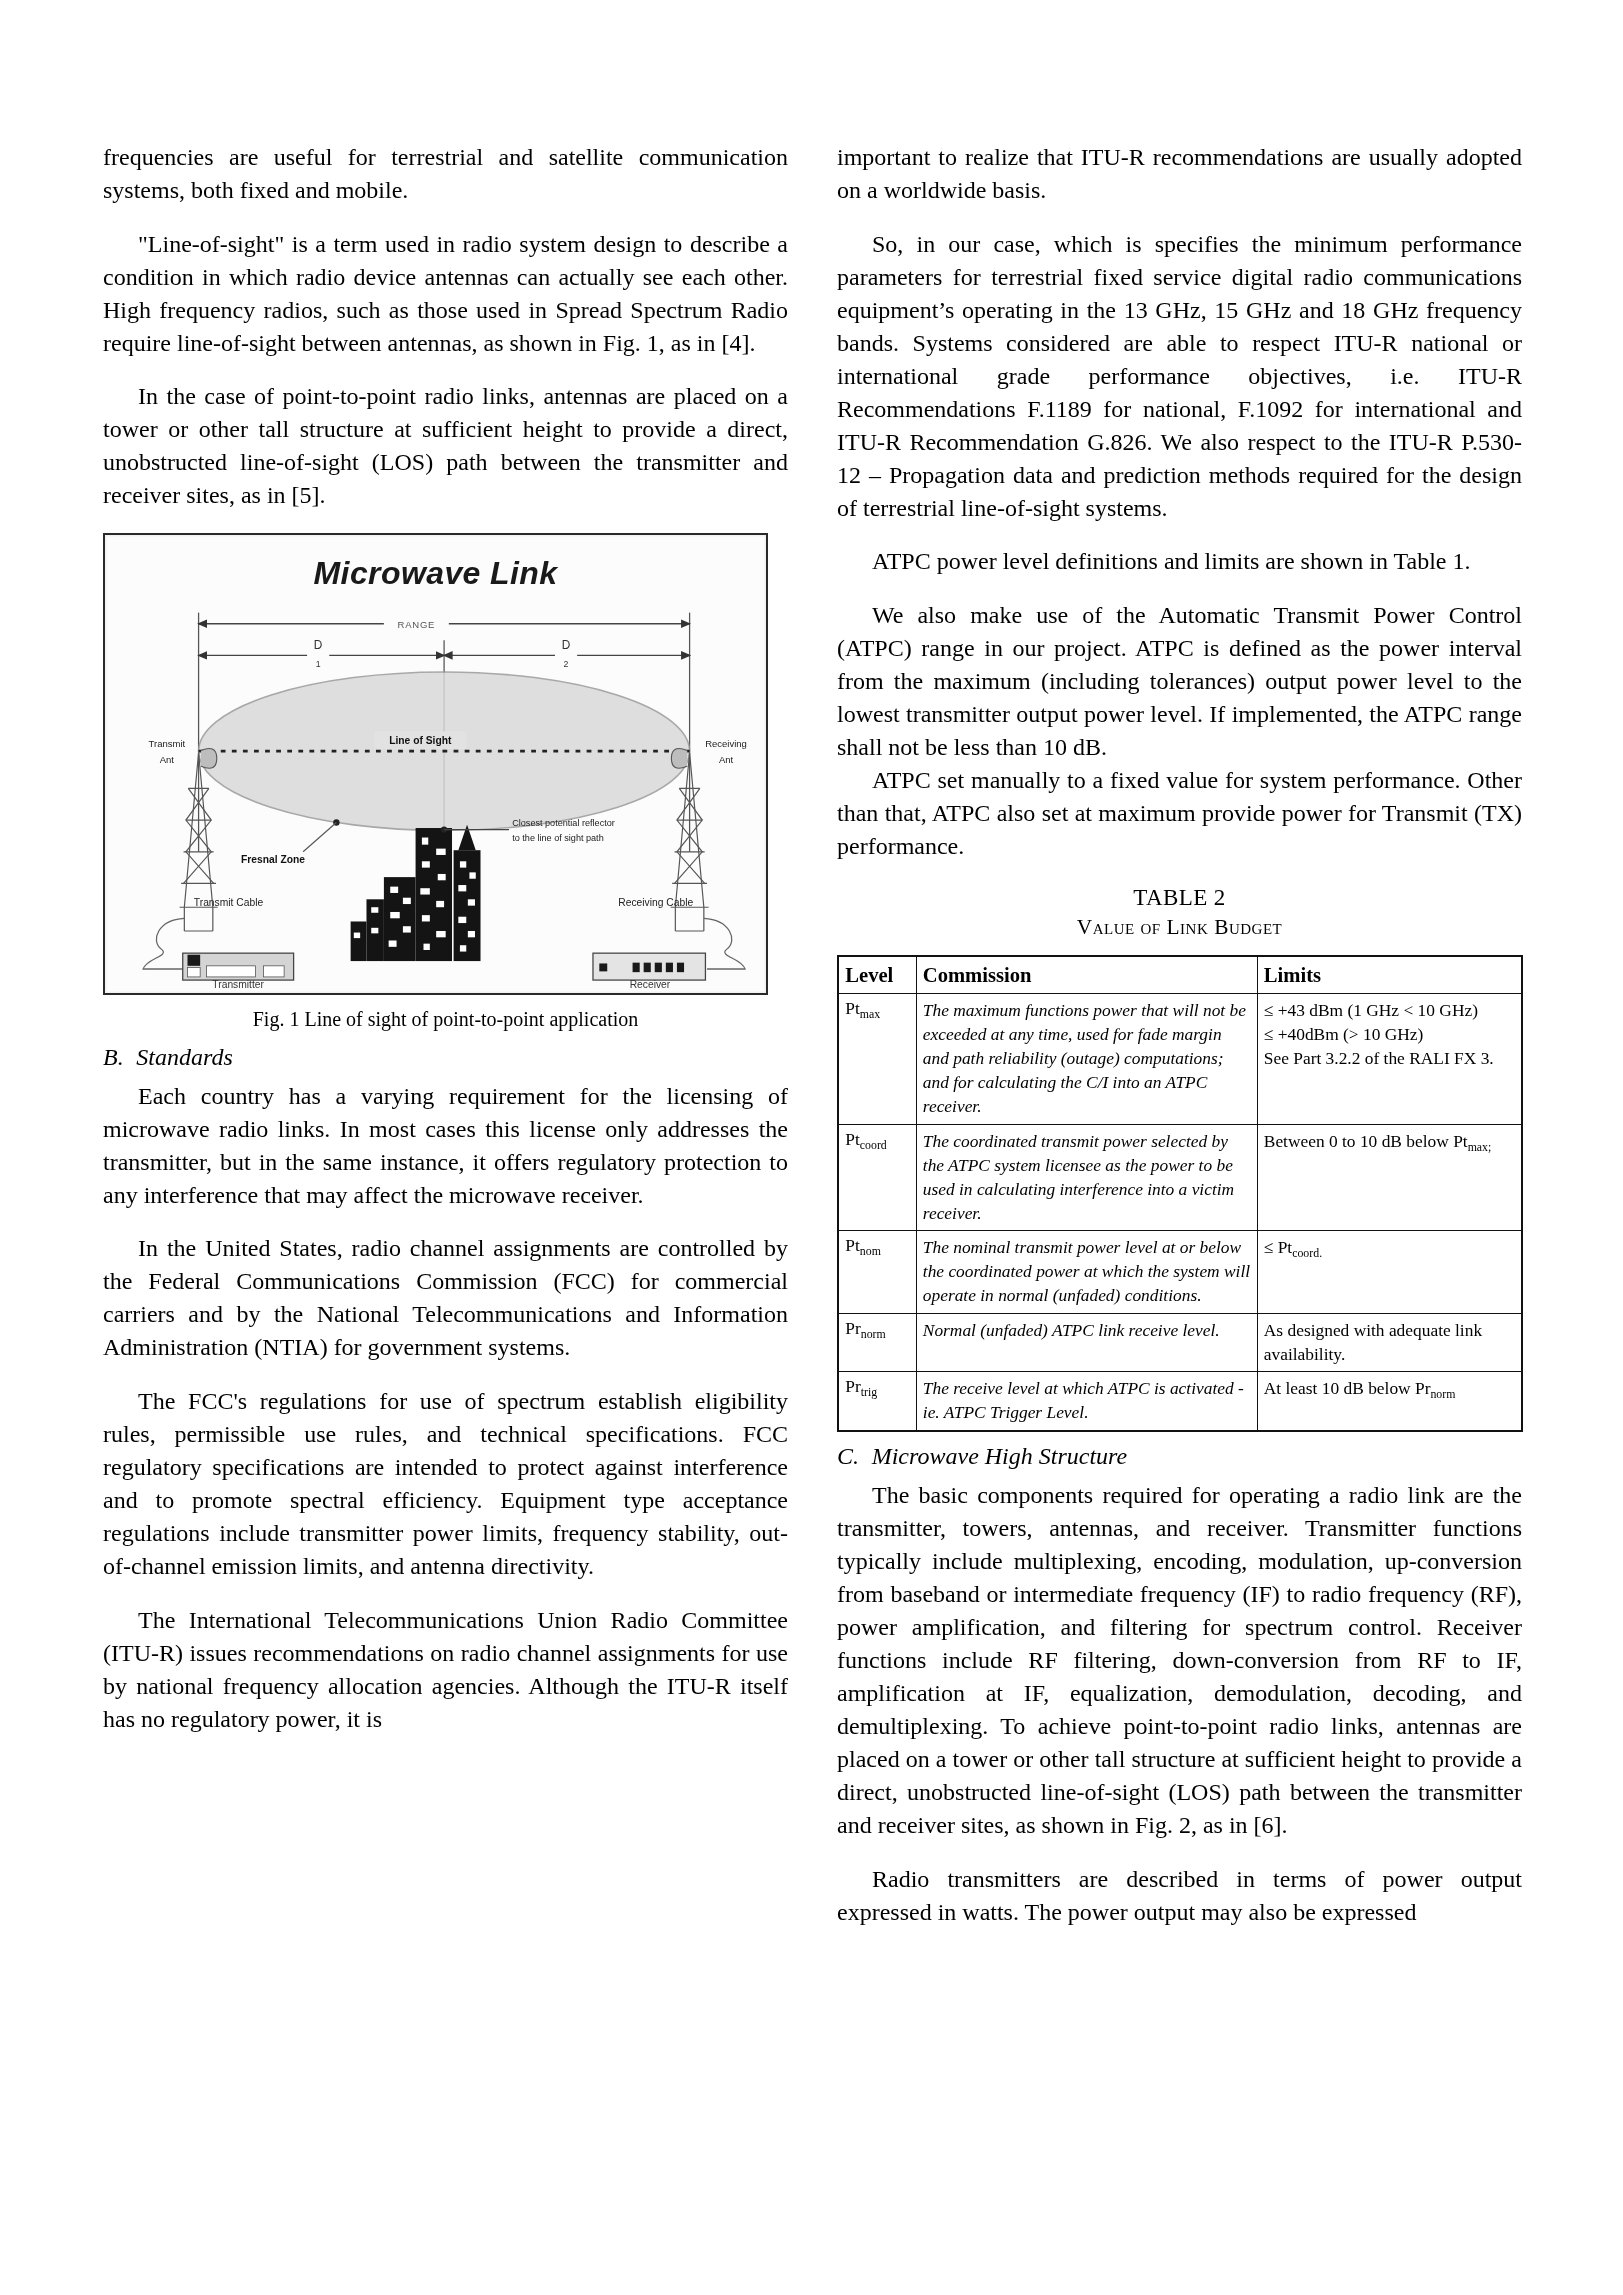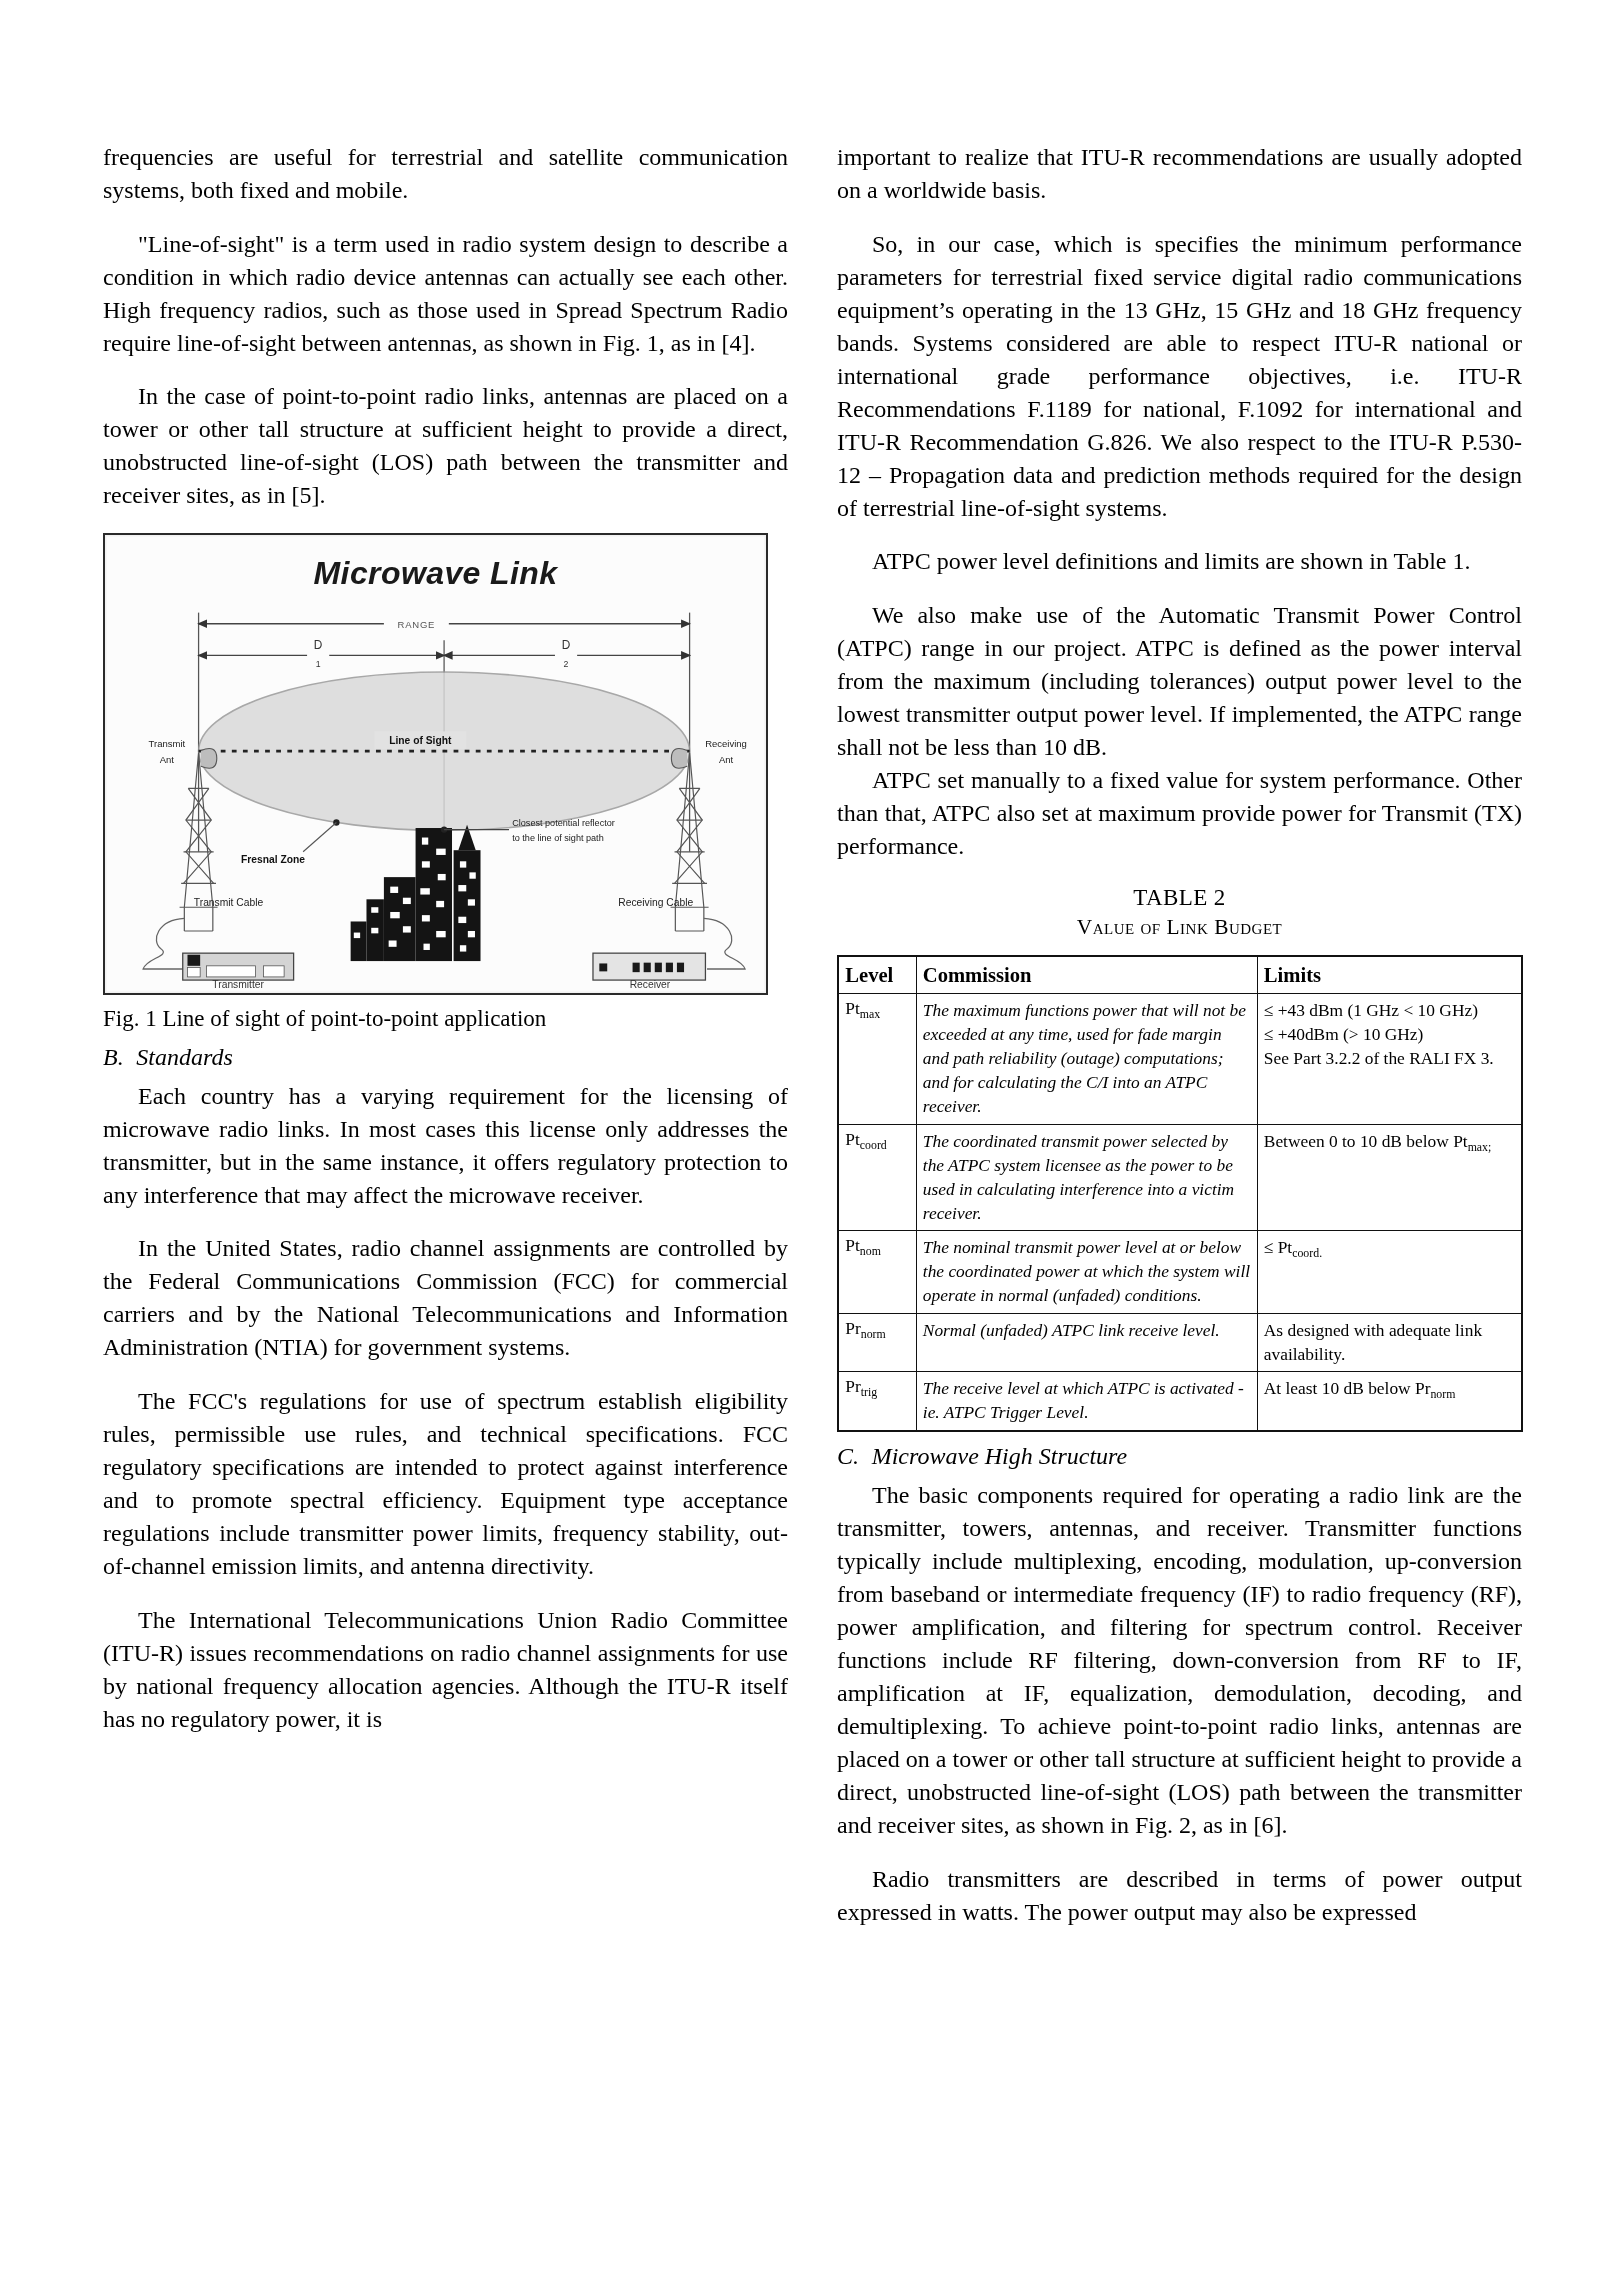--- a/index.html
+++ b/index.html
@@ -74,22 +74,22 @@
     text-align: center;
     font-family: "Liberation Sans", "DejaVu Sans", sans-serif;
     font-size: 32px;
     font-weight: bold;
     color: #1a1a1a;
     letter-spacing: 0.4px;
     font-style: italic;
   }
   .fig-svg { position: absolute; left: 0; top: 0; }
   .fig-caption {
-    text-align: left;
-    font-size: 23px;
+    text-align: center;
+    font-size: 20px;
     line-height: 30px;
     margin-top: 9.5px;
   }
 
   
   .table-wrap { margin: 17.4px 0 8px 0; }
   .tbl-num {
     text-align: center;
     font-size: 23px;
     line-height: 30px;

